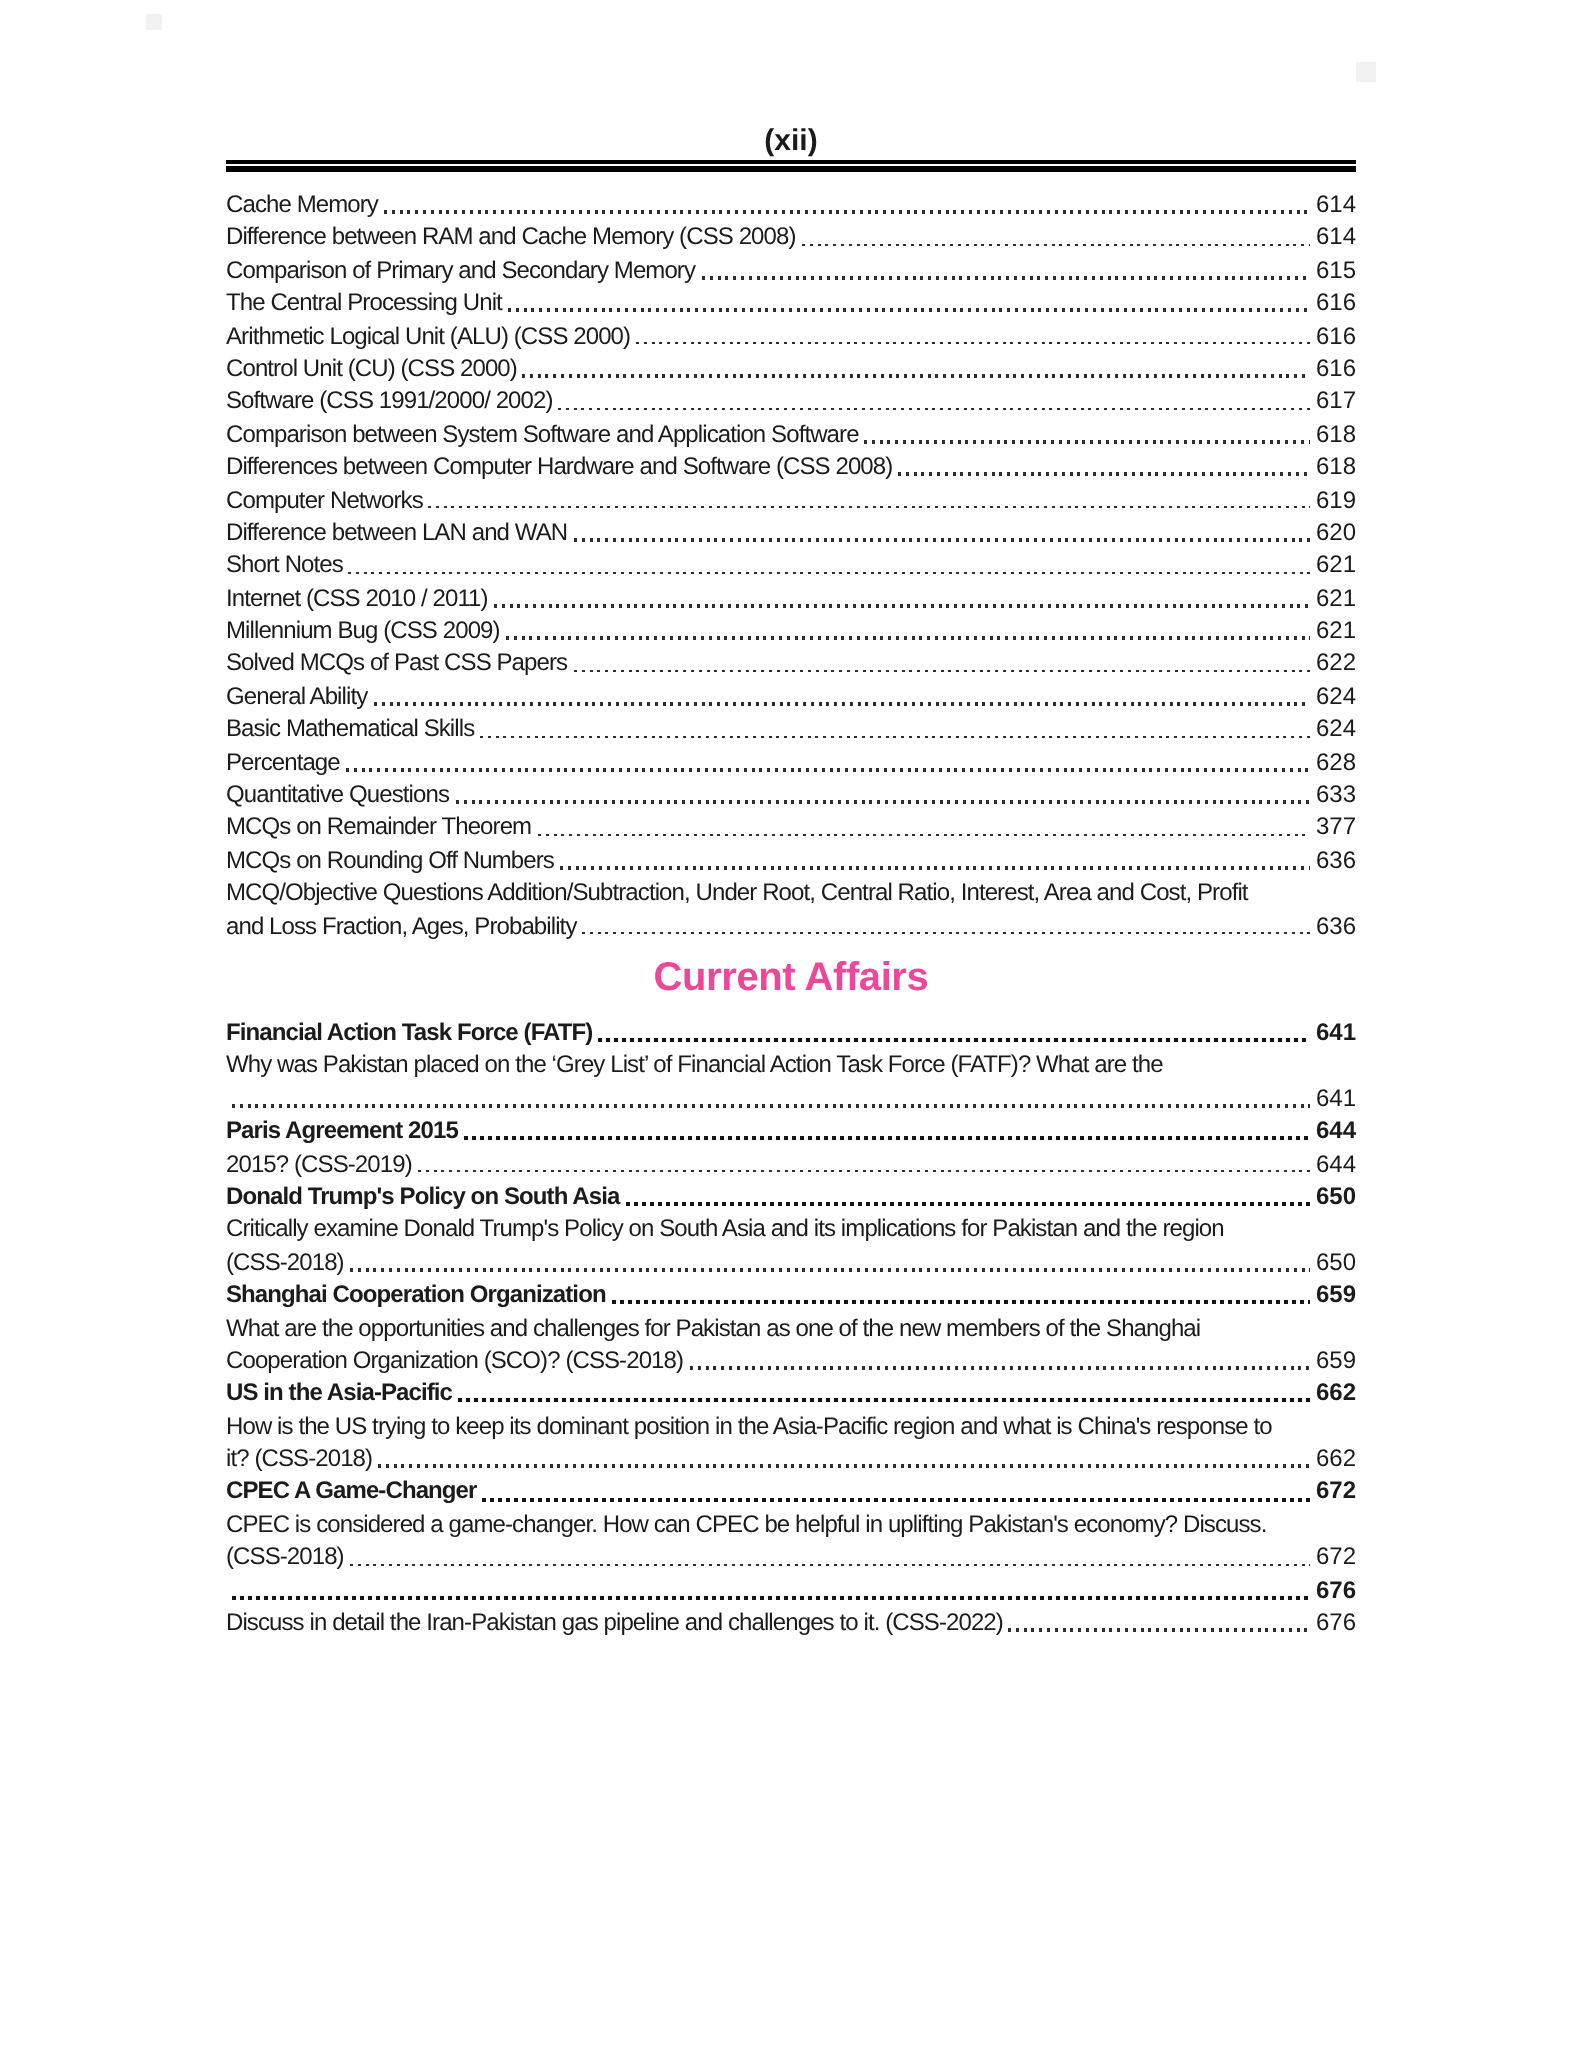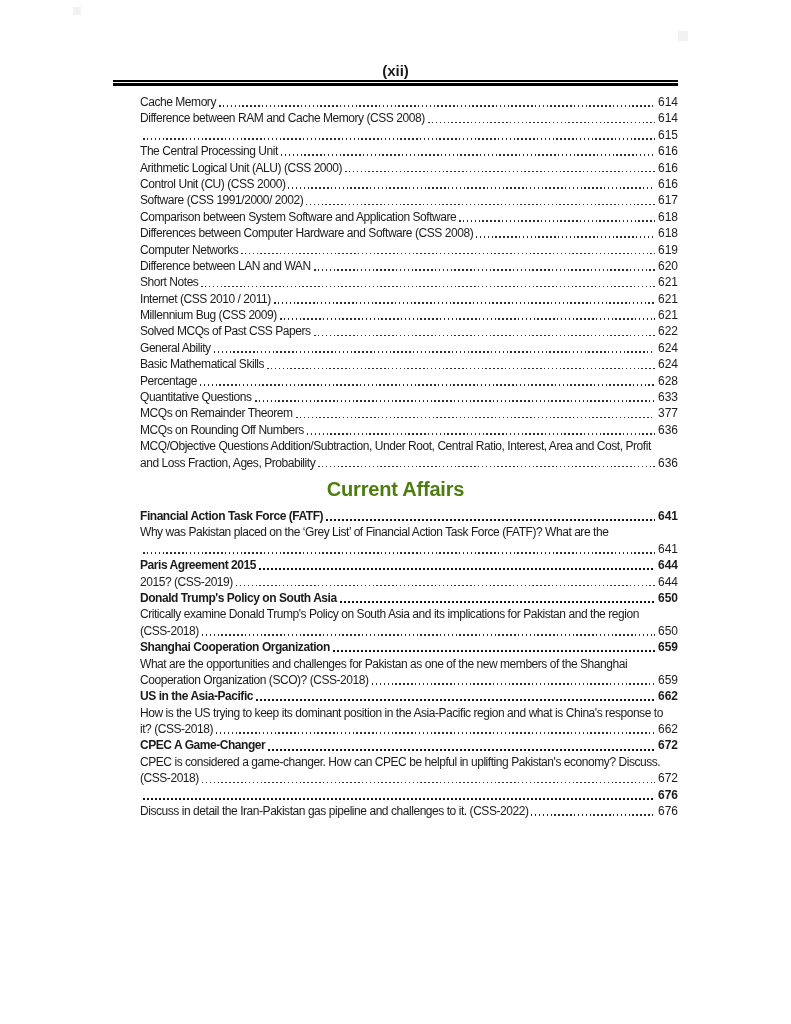--- a/index.html
+++ b/index.html
@@ -27,21 +27,20 @@
   .toc { margin-top:8px; }
   .toc-row {
     display:flex;
     align-items:baseline;
     height:16.4px;
     line-height:16.4px;
     font-size:12px;
     letter-spacing:-0.45px;
     white-space:pre;
     overflow:hidden;
-    margin-left:27px;
   }
   .toc-row .txt { flex:0 0 auto; }
   .toc-row .leader {
     flex:1 1 auto;
     min-width:6px;
     align-self:flex-end;
     margin:0 3px 3.5px 3px;
     height:1.6px;
     background-image:repeating-linear-gradient(to right,#2e2e2e 0,#2e2e2e 1.5px,transparent 1.5px,transparent 3.9px);
   }
@@ -52,42 +51,42 @@
     margin-bottom:3.2px;
     background-image:repeating-linear-gradient(to right,#151515 0,#151515 1.8px,transparent 1.8px,transparent 4px);
   }
   .section-title {
     margin-top:7px;
     text-align:center;
     font-size:20px;
     line-height:22px;
     font-weight:bold;
     letter-spacing:-0.2px;
-    color:#4d7c0f;
+    color:#ec4899;
   }
   .ca-toc { margin-top:8px;text-align:center; }
   .scan-mark { position:absolute; background:#f2f2f2; }
   .mark-tl { left:73px; top:7px; width:8px; height:8px; }
   .mark-tr { left:678px; top:31px; width:10px; height:10px; }
 </style>
 </head>
 <body>
 
 <div class="page">
   <div class="scan-mark mark-tl"></div>
   <div class="scan-mark mark-tr"></div>
 
   <div class="content">
     <div class="page-header">(xii)</div>
     <div class="header-rule"></div>
 
     <div class="toc" id="toc-general">
         <div class="toc-row"><span class="txt">Cache Memory</span><span class="leader"></span><span class="pg">614</span></div>
         <div class="toc-row"><span class="txt">Difference between RAM and Cache Memory (CSS 2008)</span><span class="leader"></span><span class="pg">614</span></div>
-        <div class="toc-row"><span class="leader"></span><span class="pg">615</span></div>
+        <div class="toc-row"><span class="txt">Comparison of Primary and Secondary Memory</span><span class="leader"></span><span class="pg">615</span></div>
         <div class="toc-row"><span class="txt">The Central Processing Unit</span><span class="leader"></span><span class="pg">616</span></div>
         <div class="toc-row"><span class="txt">Arithmetic Logical Unit (ALU) (CSS 2000)</span><span class="leader"></span><span class="pg">616</span></div>
         <div class="toc-row"><span class="txt">Control Unit (CU) (CSS 2000)</span><span class="leader"></span><span class="pg">616</span></div>
         <div class="toc-row"><span class="txt">Software (CSS 1991/2000/ 2002)</span><span class="leader"></span><span class="pg">617</span></div>
         <div class="toc-row"><span class="txt">Comparison between System Software and Application Software</span><span class="leader"></span><span class="pg">618</span></div>
         <div class="toc-row"><span class="txt">Differences between Computer Hardware and Software (CSS 2008)</span><span class="leader"></span><span class="pg">618</span></div>
         <div class="toc-row"><span class="txt">Computer Networks</span><span class="leader"></span><span class="pg">619</span></div>
         <div class="toc-row"><span class="txt">Difference between LAN and WAN</span><span class="leader"></span><span class="pg">620</span></div>
         <div class="toc-row"><span class="txt">Short Notes</span><span class="leader"></span><span class="pg">621</span></div>
         <div class="toc-row"><span class="txt">Internet (CSS 2010 / 2011)</span><span class="leader"></span><span class="pg">621</span></div>

